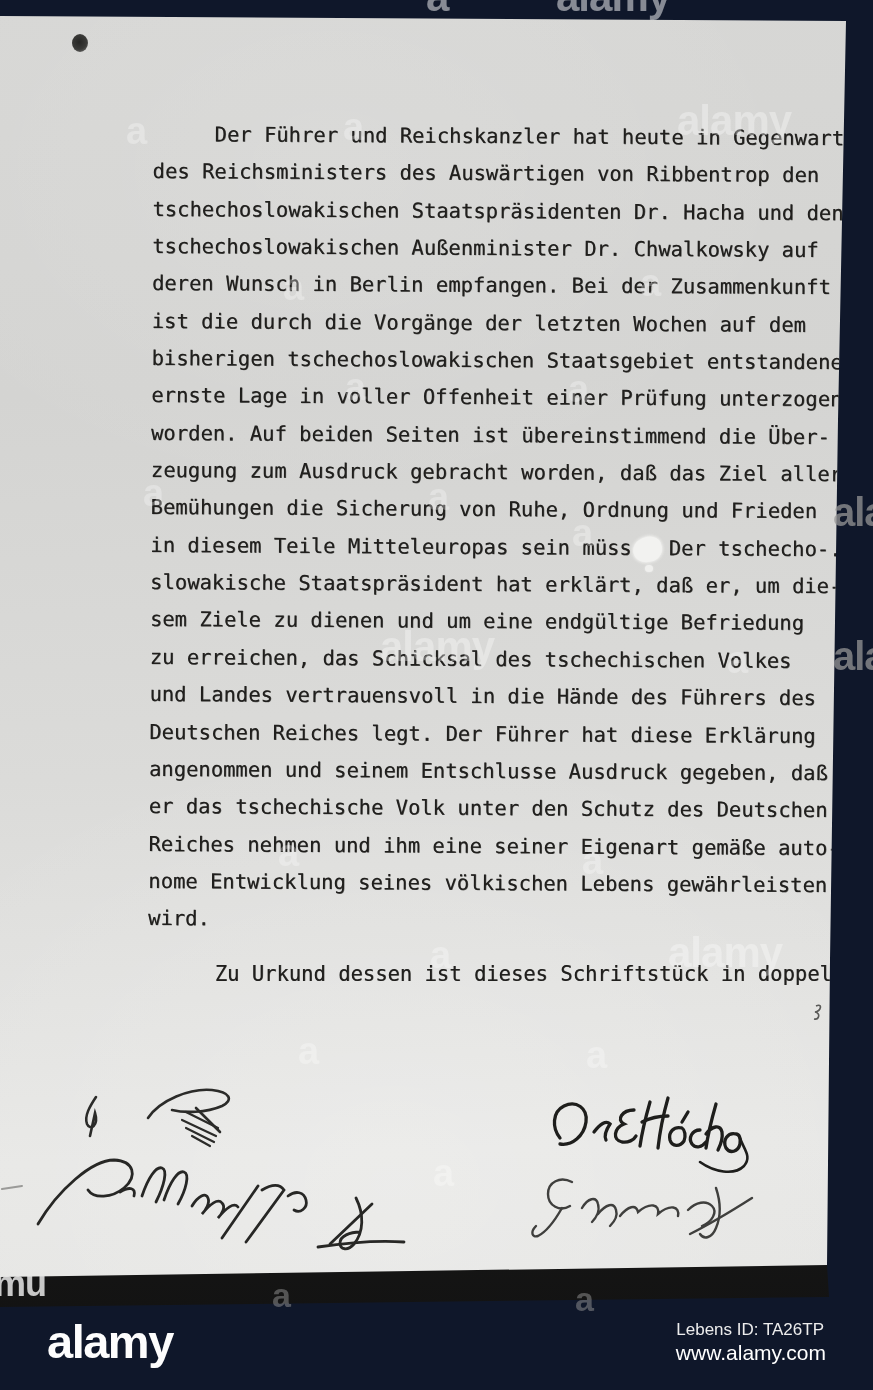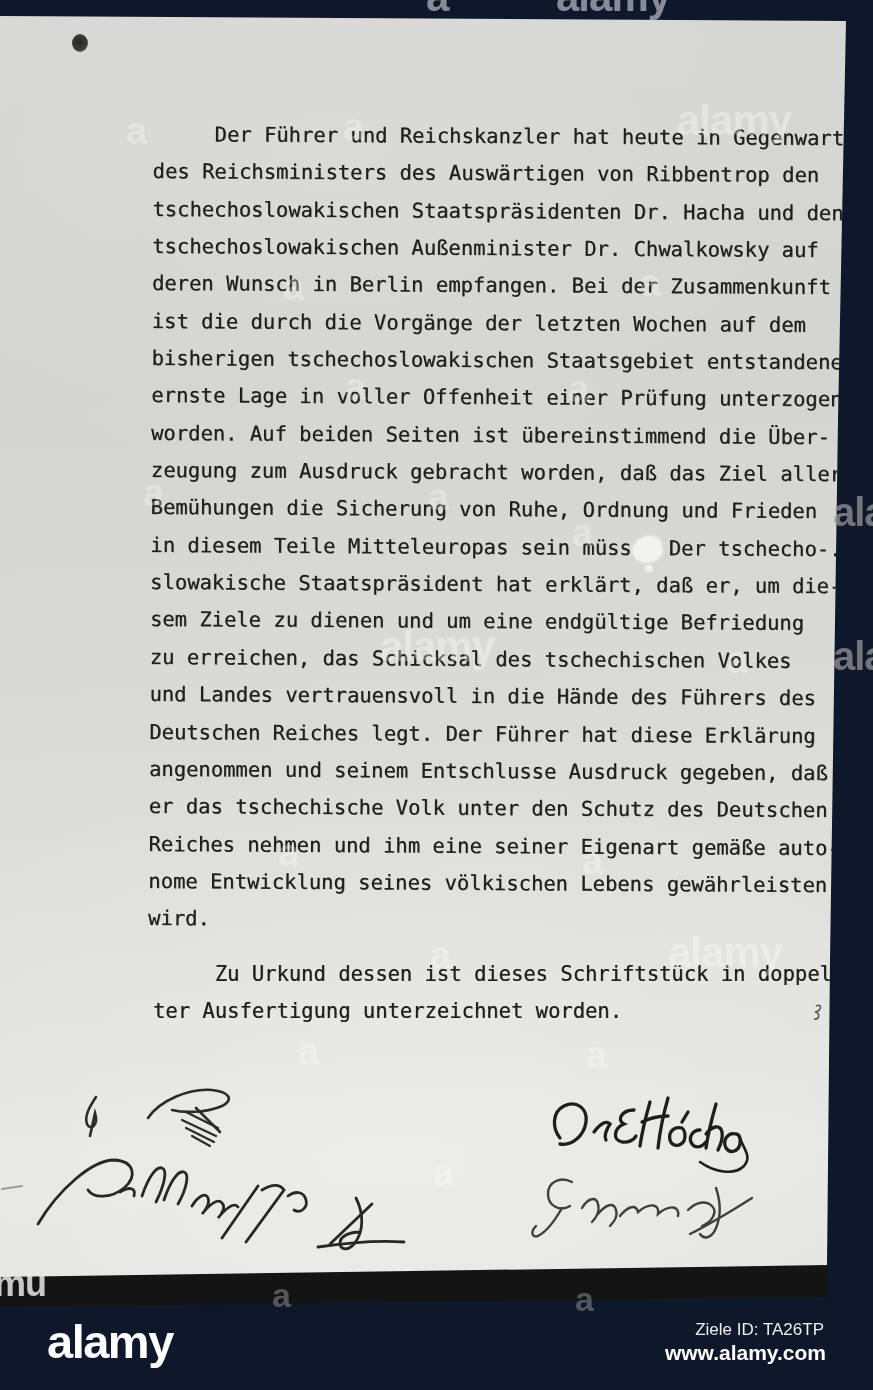--- a/index.html
+++ b/index.html
@@ -38,33 +38,33 @@
   .wm-word{font-size:42px;color:rgba(255,255,255,0.34);letter-spacing:-1px;}
   .wm-top{font-size:42px;color:rgba(255,255,255,0.50);letter-spacing:-1px;}
   .wm-gray{font-size:40px;color:rgba(150,150,150,0.75);letter-spacing:-1px;}
   .wm-band{font-size:36px;color:rgba(232,232,232,0.85);letter-spacing:-1px;}
   .wm-band-a{font-size:34px;color:rgba(150,150,150,0.50);}
   
   .alamy-logo{position:absolute;left:47px;top:1314px;font-size:47px;font-weight:bold;
     letter-spacing:-1.5px;color:#fdfdfd;font-family:"Liberation Sans",sans-serif;}
   .alamy-id{position:absolute;right:49px;top:1320px;font-size:17px;color:#ededed;
     font-family:"Liberation Sans",sans-serif;}
-  .alamy-url{position:absolute;right:47px;top:1341px;font-size:21px;font-weight:bold;color:#ffffff;
+  .alamy-url{position:absolute;right:47px;top:1341px;font-size:21px;font-weight:normal;color:#ffffff;
     font-family:"Liberation Sans",sans-serif;}
 </style>
 </head>
 <body>
 
 <div class="stage">
 
   <div class="paper">
     <div class="hole"></div>
 
     <div class="typed" id="para1"><div>     Der Führer und Reichskanzler hat heute in Gegenwart</div><div>des Reichsministers des Auswärtigen von Ribbentrop den</div><div>tschechoslowakischen Staatspräsidenten Dr. Hacha und den</div><div>tschechoslowakischen Außenminister Dr. Chwalkowsky auf</div><div>deren Wunsch in Berlin empfangen. Bei der Zusammenkunft</div><div>ist die durch die Vorgänge der letzten Wochen auf dem</div><div>bisherigen tschechoslowakischen Staatsgebiet entstandene</div><div>ernste Lage in voller Offenheit einer Prüfung unterzogen</div><div>worden. Auf beiden Seiten ist übereinstimmend die Über-</div><div>zeugung zum Ausdruck gebracht worden, daß das Ziel aller</div><div>Bemühungen die Sicherung von Ruhe, Ordnung und Frieden</div><div>in diesem Teile Mitteleuropas sein müss . Der tschecho-.</div><div>slowakische Staatspräsident hat erklärt, daß er, um die-</div><div>sem Ziele zu dienen und um eine endgültige Befriedung</div><div>zu erreichen, das Schicksal des tschechischen Volkes</div><div>und Landes vertrauensvoll in die Hände des Führers des</div><div>Deutschen Reiches legt. Der Führer hat diese Erklärung</div><div>angenommen und seinem Entschlusse Ausdruck gegeben, daß</div><div>er das tschechische Volk unter den Schutz des Deutschen</div><div>Reiches nehmen und ihm eine seiner Eigenart gemäße auto-</div><div>nome Entwicklung seines völkischen Lebens gewährleisten</div><div>wird.</div></div>
-    <div class="typed" id="para2"><div>     Zu Urkund dessen ist dieses Schriftstück in doppel-</div><div>ter Ausfertigung unterzeichnet worden.</div></div>
+    <div class="typed" id="para2"><div>     Zu Urkund dessen ist dieses Schriftstück in doppel-</div></div>
 
     <div class="damage"></div>
     <div class="damage-dot"></div>
 
     <svg class="sigs" width="873" height="1390" viewBox="0 0 873 1390">
       <g fill="none" stroke="#2b2b29" stroke-width="2.6" stroke-linecap="round">
         <path d="M96,1097 C90,1106 84,1116 87,1124 C90,1131 99,1126 95,1113 L90,1136"></path>
         <path d="M148,1118 C160,1100 190,1088 212,1090 C230,1092 234,1100 222,1106 C206,1113 184,1113 172,1110"></path>
         <path d="M196,1108 C204,1116 212,1124 220,1132"></path>
         <path d="M186,1112 L218,1128 M182,1120 L216,1136 M186,1128 L214,1142 M192,1136 L210,1146" stroke-width="2.2"></path>
@@ -135,16 +135,16 @@
     <span class="wm wm-word" style="left:668px;top:932px">alamy</span>
     <span class="wm wm-a" style="left:298px;top:1032px">a</span>
     <span class="wm wm-a" style="left:586px;top:1036px">a</span>
     <span class="wm wm-a" style="left:433px;top:1154px">a</span>
     <span class="wm wm-band" style="left:-6px;top:1266px">mu</span>
     <span class="wm wm-band-a" style="left:272px;top:1278px">a</span>
     <span class="wm wm-band-a" style="left:575px;top:1282px">a</span>
   </div>
 
   <div class="alamy-logo">alamy</div>
-  <div class="alamy-id">Ziele ID: TA26TP</div>
+  <div class="alamy-id">Lebens ID: TA26TP</div>
   <div class="alamy-url">www.alamy.com</div>
 
 </div>
 
 </body></html>

